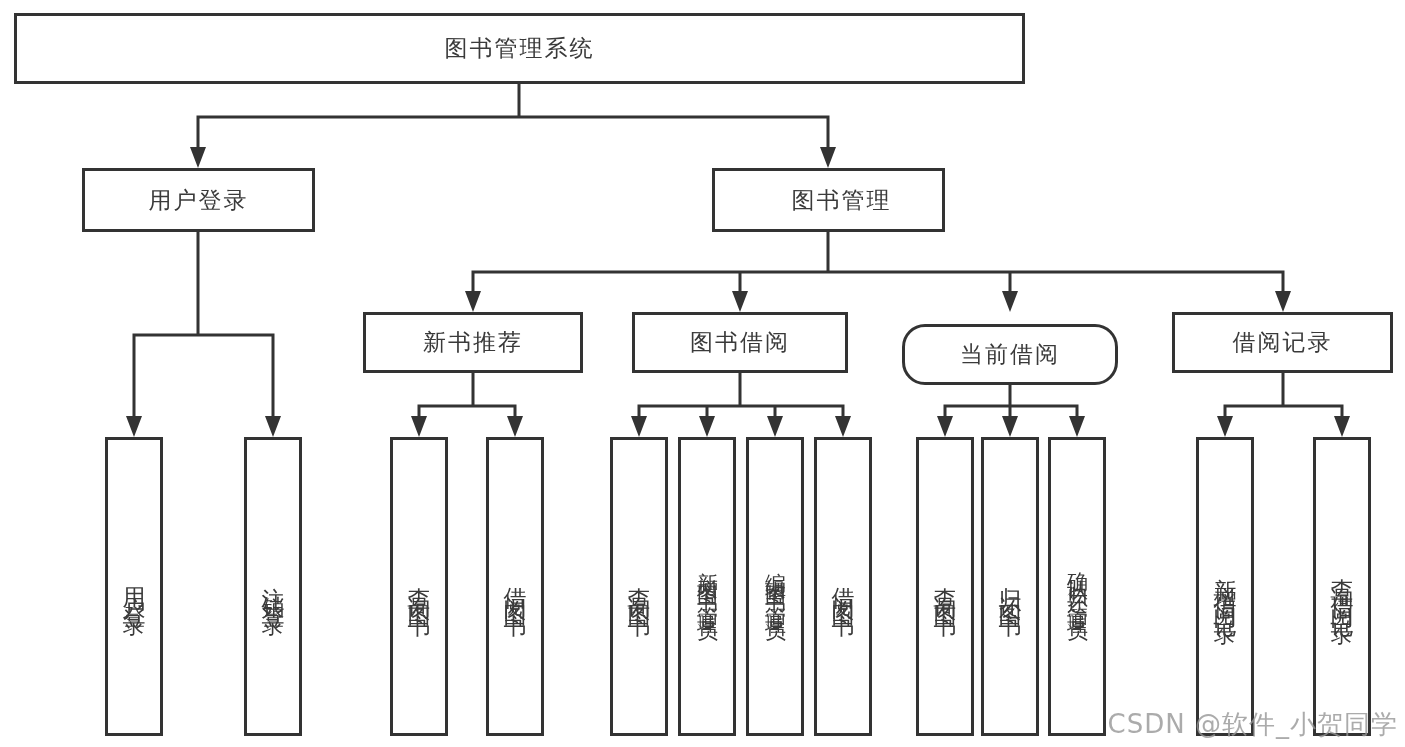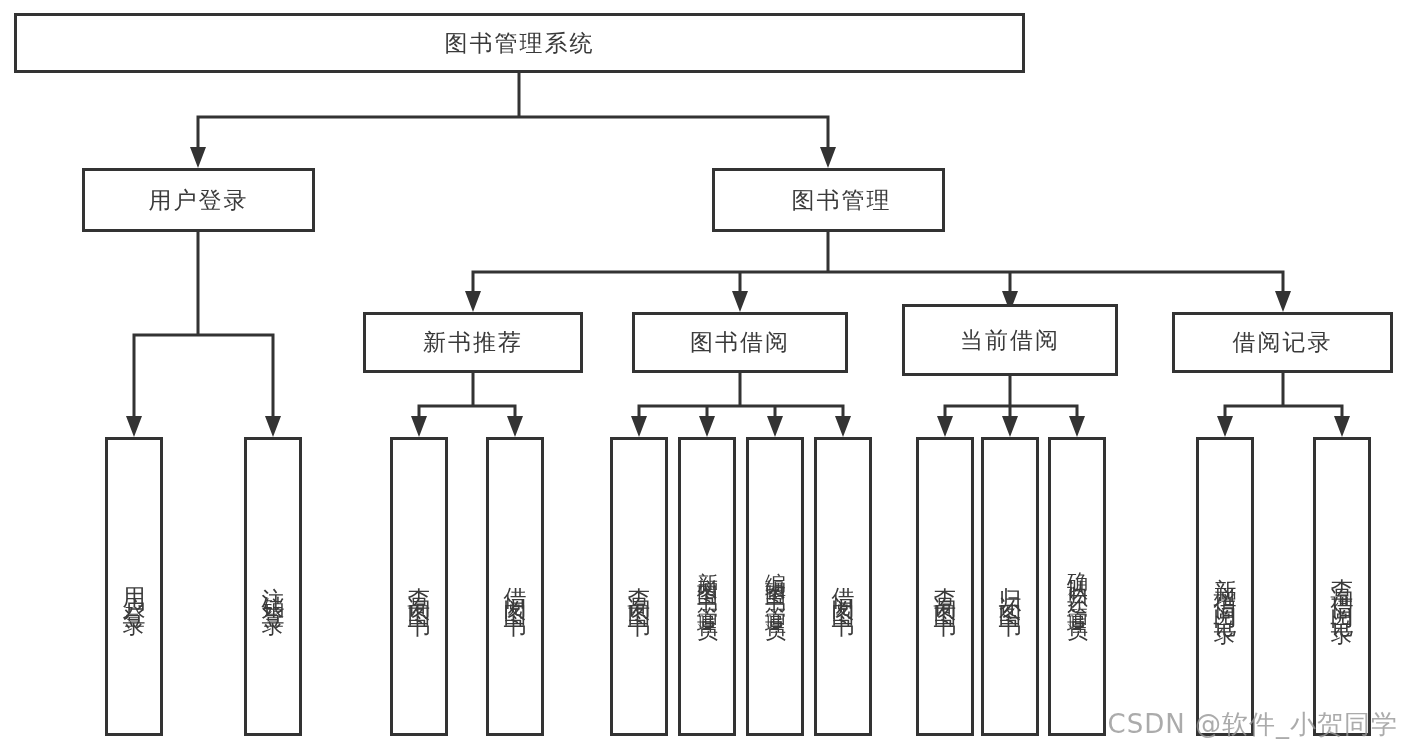--- a/index.html
+++ b/index.html
@@ -110,38 +110,38 @@
              M699 416 H715 L707 437 Z
              M767 416 H783 L775 437 Z
              M835 416 H851 L843 437 Z
              M937 416 H953 L945 437 Z
              M1002 416 H1018 L1010 437 Z
              M1069 416 H1085 L1077 437 Z
              M1217 416 H1233 L1225 437 Z
              M1334 416 H1350 L1342 437 Z"></path>
   </svg>
 
-  <div class="node hbox" style="left:14px; top:13px; width:1011px; height:60px;">
+  <div class="node hbox" style="left:14px; top:13px; width:1011px; height:71px;">
     <span class="lbl">图书管理系统</span>
   </div>
 
   <div class="node hbox" style="left:82px; top:168px; width:233px; height:64px;">
     <span class="lbl">用户登录</span>
   </div>
   <div class="node hbox" style="left:712px; top:168px; width:233px; height:64px;padding-left:26px;">
     <span class="lbl">图书管理</span>
   </div>
 
   <div class="node hbox" style="left:363px; top:312px; width:220px; height:61px;">
     <span class="lbl">新书推荐</span>
   </div>
   <div class="node hbox" style="left:632px; top:312px; width:216px; height:61px;">
     <span class="lbl">图书借阅</span>
   </div>
-  <div class="node hbox" style="left:902px; top:304px; width:216px; height:72px;">
+  <div class="node hbox" style="left:902px; top:324px; width:216px; height:61px;border-radius:23px;">
     <span class="lbl">当前借阅</span>
   </div>
   <div class="node hbox" style="left:1172px; top:312px; width:221px; height:61px;">
     <span class="lbl">借阅记录</span>
   </div>
 
   <div class="node vbox" style="left:105px;">
     <span class="lbl">用户登录</span>
   </div>
   <div class="node vbox" style="left:244px;">

